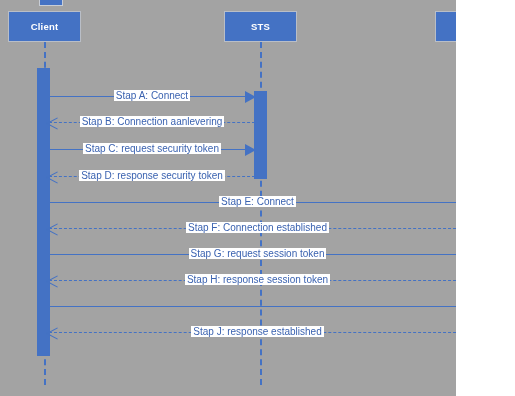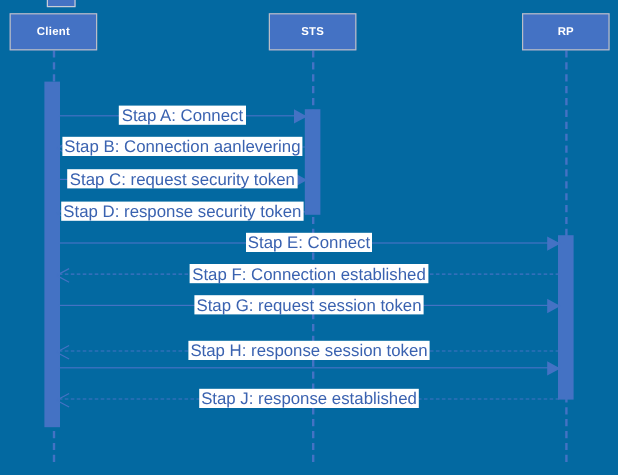--- a/index.html
+++ b/index.html
@@ -5,23 +5,23 @@
   html, body {
     margin: 0;
     padding: 0;
     background: #ffffff;
   }
   body {
     font-family: "Liberation Sans", sans-serif;
   }
   #diagram {
     position: relative;
-    width: 515px;
+    width: 456px;
     height: 396px;
-    background: #0369a1;
+    background: #a3a3a3;
     overflow: hidden;
   }
 
   
   .top-artifact {
     position: absolute;
     background: #4472C4;
     border: 1px solid #c8cdd6;
   }
 
@@ -72,21 +72,21 @@
   .msg-line.dashed {
     border-top: 1px dashed #4472C4;
     border-top-width: 1.4px;
   }
   .msg-text {
     position: absolute;
     left: 0;
     right: 0;
     top: 0;
     text-align: center;
-    font-size: 14px;
+    font-size: 10px;
     color: #3a62b0;
     line-height: 14px;
     white-space: pre;
   }
   .msg-text span {
     background: #ffffff;
     padding: 0 2px;
   }
 
   
@@ -187,21 +187,21 @@
     <div class="arrow-open-left"></div>
     <div class="msg-text"><span>Stap F: Connection established</span></div>
   </div>
 
   <div class="message" style="left:49px; top:247px; width:417px;">
     <div class="msg-line"></div>
     <div class="arrow-solid-right"></div>
     <div class="msg-text"><span>Stap G: request session token</span></div>
   </div>
 
-  <div class="message" style="left:49px; top:273px; width:417px;margin-top:12px;">
+  <div class="message" style="left:49px; top:273px; width:417px;">
     <div class="msg-line dashed"></div>
     <div class="arrow-open-left"></div>
     <div class="msg-text"><span>Stap H: response session token</span></div>
   </div>
 
   <div class="message" style="left:49px; top:299px; width:417px;">
     <div class="msg-line"></div>
     <div class="arrow-solid-right"></div>
   </div>
 

